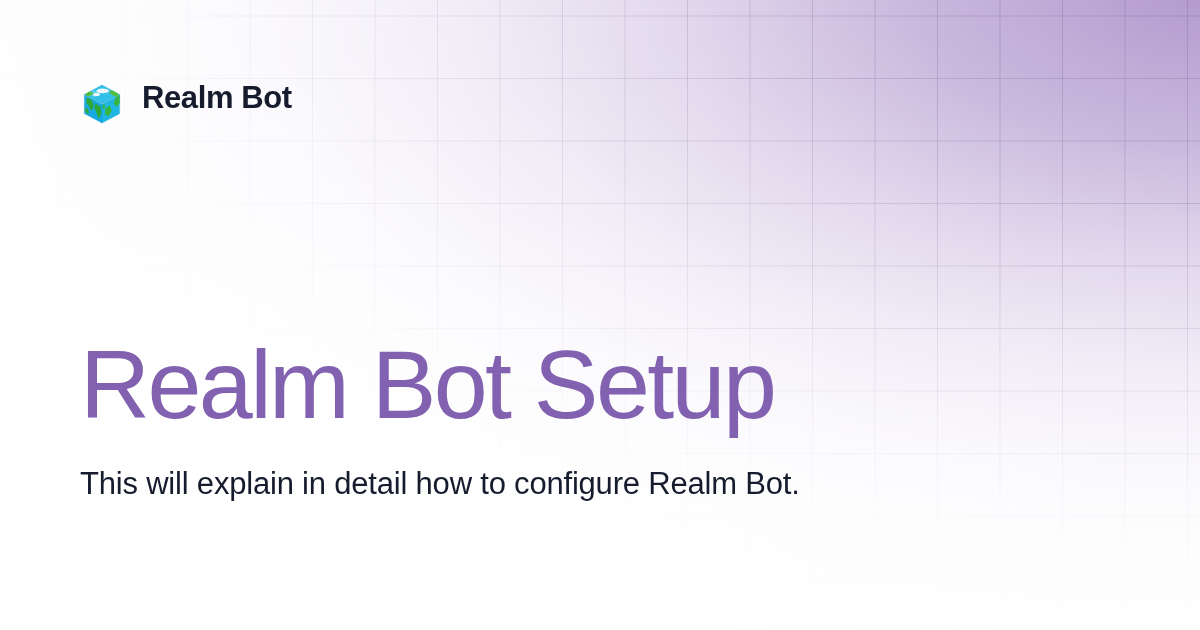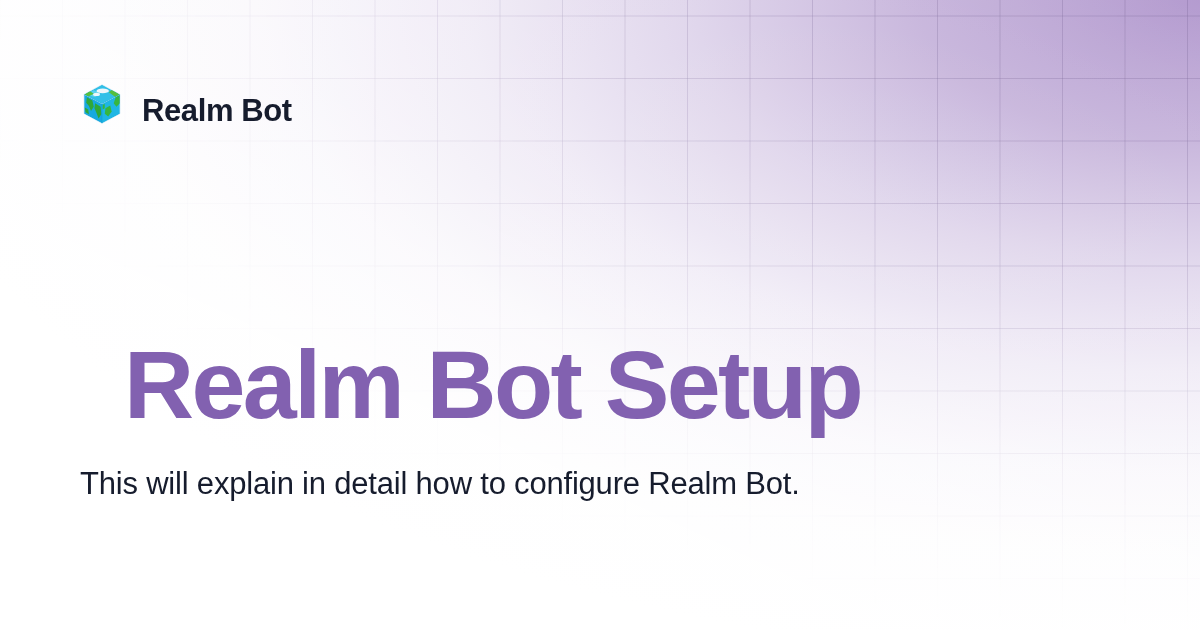--- a/index.html
+++ b/index.html
@@ -88,21 +88,21 @@
     width: 100%;
     height: 100%;
   }
 
   
   .brand {
     position: absolute;
     left: 80px;
     top: 82px;
     display: flex;
-    align-items: flex-end;
+    align-items: flex-start;
     gap: 18px;
   }
 
   .brand-logo {
     width: 44px;
     height: 44px;
     display: block;
     flex: 0 0 auto;
   }
 
@@ -118,26 +118,25 @@
   
   .hero {
     position: absolute;
     left: 80px;
     top: 336px;
     width: 1040px;
   }
 
   .hero-title {
     font-size: 97px;
-    font-weight: 700;
+    font-weight: 400;
     letter-spacing: -2.6px;
     line-height: 1.0;
     color: #8261b0;
     white-space: nowrap;
-    margin-left: 44px;
   }
 
   .hero-subtitle {
     margin-top: 30px;
     font-size: 31px;
     font-weight: 400;
     line-height: 1.36;
     letter-spacing: -0.2px;
     color: #161c2d;
     max-width: 730px;

